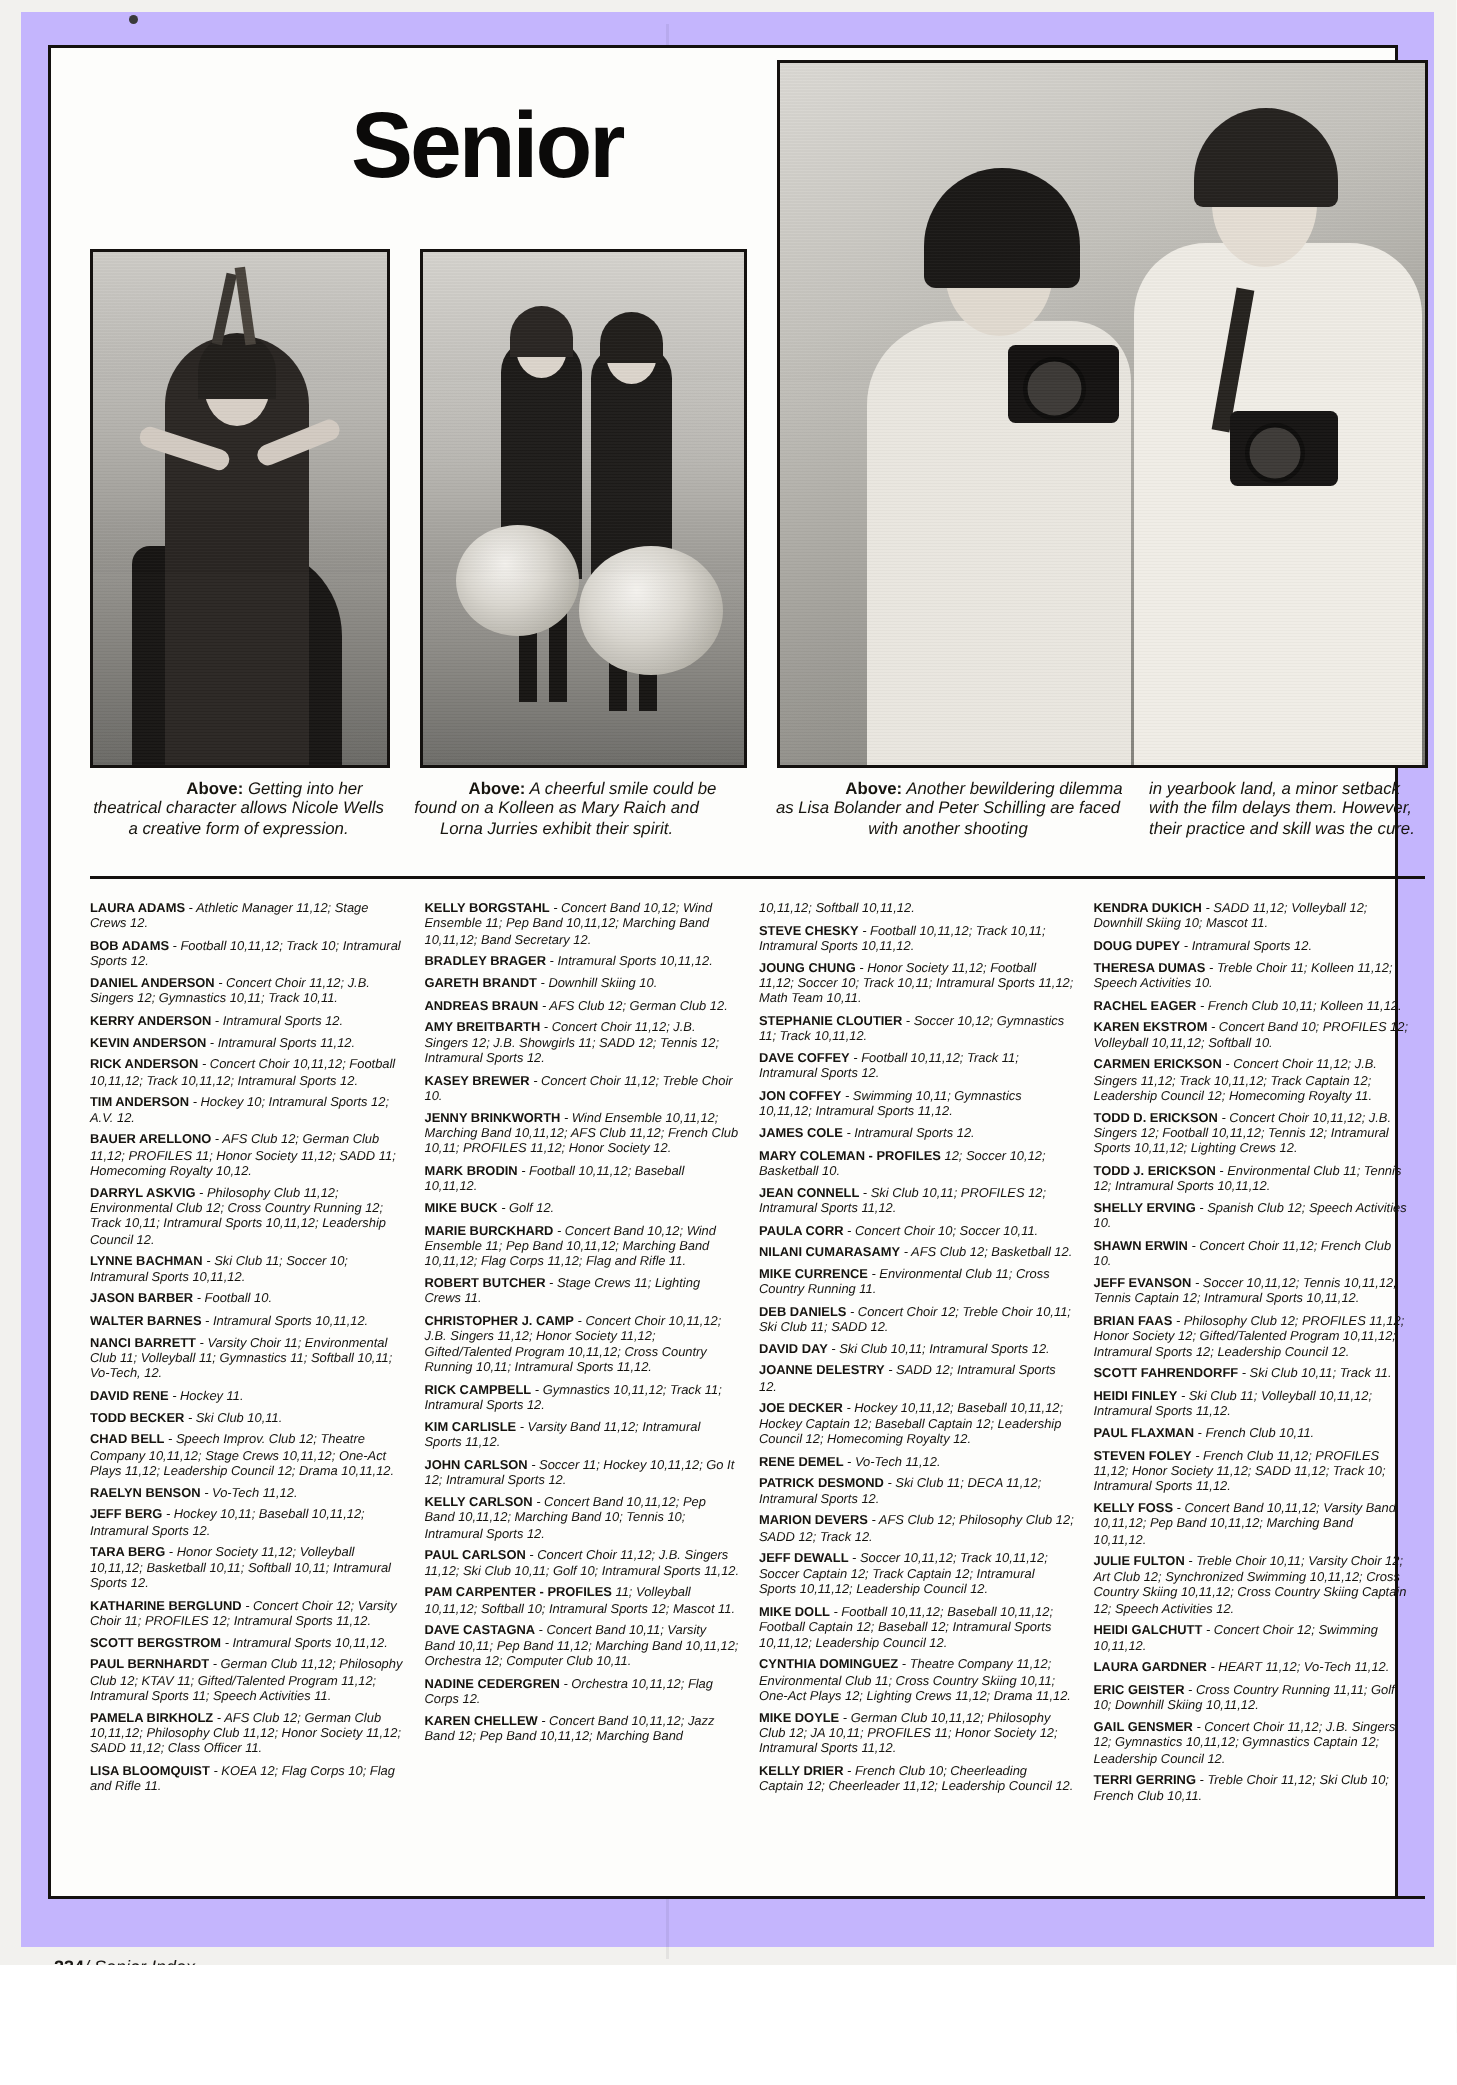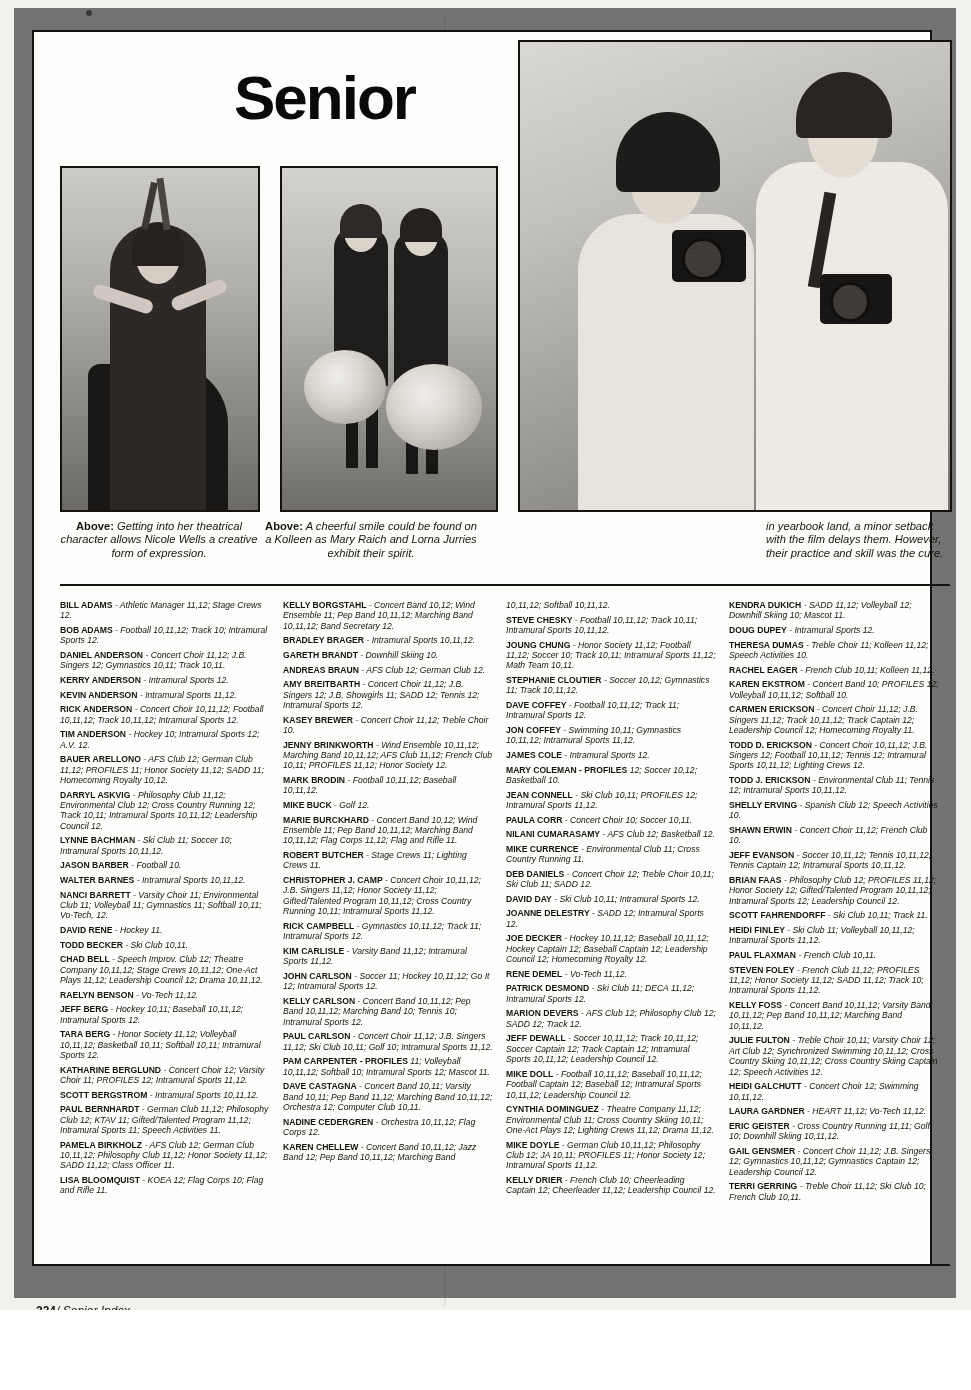--- a/index.html
+++ b/index.html
@@ -12,21 +12,21 @@
   .page{
     position:relative;
     width:971px;height:1390px;
     background:#f2f1ee;
   }
   
   .sheet{
     position:absolute;
     left:14px;top:8px;
     width:942px;height:1290px;
-    background:#737373;
+    background:#c4b5fd;
   }
   .inner-border{
     position:absolute;
     left:18px;top:22px;
     width:896px;height:1232px;
     border:2px solid #14110f;
     background:#fdfdfb;
   }
   
   .masthead{
@@ -96,21 +96,21 @@
   .p3jeans{position:absolute;left:244px;top:368px;width:176px;height:100px;background:#3b4550;}
   
   .caption{
     position:absolute;
     font-size:11.2px;
     line-height:13.4px;
     font-style:italic;
     color:#17150f;
     text-align:center;
   }
-  .caption b{font-style:normal;font-weight:bold;}
+  .caption b{font-style:normal;font-weight:bold;margin-left:48px;}
   .cap1{left:46px;top:512px;width:198px;}
   .cap2{left:248px;top:512px;width:218px;}
   .cap3{left:498px;top:512px;width:240px;}
   .cap4{left:752px;top:512px;width:184px;text-align:left;}
   
   .rule{
     position:absolute;left:46px;width:890px;height:2px;background:#14110f;
   }
   .rule-top{top:576px;}
   .rule-bottom{top:1256px;}
@@ -214,30 +214,33 @@
       <div class="p3lens2"></div>
       <div class="grain"></div>
     </div>
 
     <div class="caption cap1">
       <b>Above:</b><span> Getting into her theatrical character allows Nicole Wells a creative form of expression.</span>
     </div>
     <div class="caption cap2">
       <b>Above:</b><span> A cheerful smile could be found on a Kolleen as Mary Raich and Lorna Jurries exhibit their spirit.</span>
     </div>
+    <div class="caption cap3">
+      <b>Above:</b><span> Another bewildering dilemma as Lisa Bolander and Peter Schilling are faced with another shooting</span>
+    </div>
     <div class="caption cap4">
       <span>in yearbook land, a minor setback with the film delays them. However, their practice and skill was the cure.</span>
     </div>
 
     <div class="rule rule-top"></div>
     <div class="rule rule-bottom"></div>
 
     <div class="cols">
       <div class="col" id="col0">
-          <p><b>BILL ADAMS</b><i> - Athletic Manager 11,12; Stage Crews 12.</i></p>
+          <p><b>LAURA ADAMS</b><i> - Athletic Manager 11,12; Stage Crews 12.</i></p>
           <p><b>BOB ADAMS</b><i> - Football 10,11,12; Track 10; Intramural Sports 12.</i></p>
           <p><b>DANIEL ANDERSON</b><i> - Concert Choir 11,12; J.B. Singers 12; Gymnastics 10,11; Track 10,11.</i></p>
           <p><b>KERRY ANDERSON</b><i> - Intramural Sports 12.</i></p>
           <p><b>KEVIN ANDERSON</b><i> - Intramural Sports 11,12.</i></p>
           <p><b>RICK ANDERSON</b><i> - Concert Choir 10,11,12; Football 10,11,12; Track 10,11,12; Intramural Sports 12.</i></p>
           <p><b>TIM ANDERSON</b><i> - Hockey 10; Intramural Sports 12; A.V. 12.</i></p>
           <p><b>BAUER ARELLONO</b><i> - AFS Club 12; German Club 11,12; PROFILES 11; Honor Society 11,12; SADD 11; Homecoming Royalty 10,12.</i></p>
           <p><b>DARRYL ASKVIG</b><i> - Philosophy Club 11,12; Environmental Club 12; Cross Country Running 12; Track 10,11; Intramural Sports 10,11,12; Leadership Council 12.</i></p>
           <p><b>LYNNE BACHMAN</b><i> - Ski Club 11; Soccer 10; Intramural Sports 10,11,12.</i></p>
           <p><b>JASON BARBER</b><i> - Football 10.</i></p>

